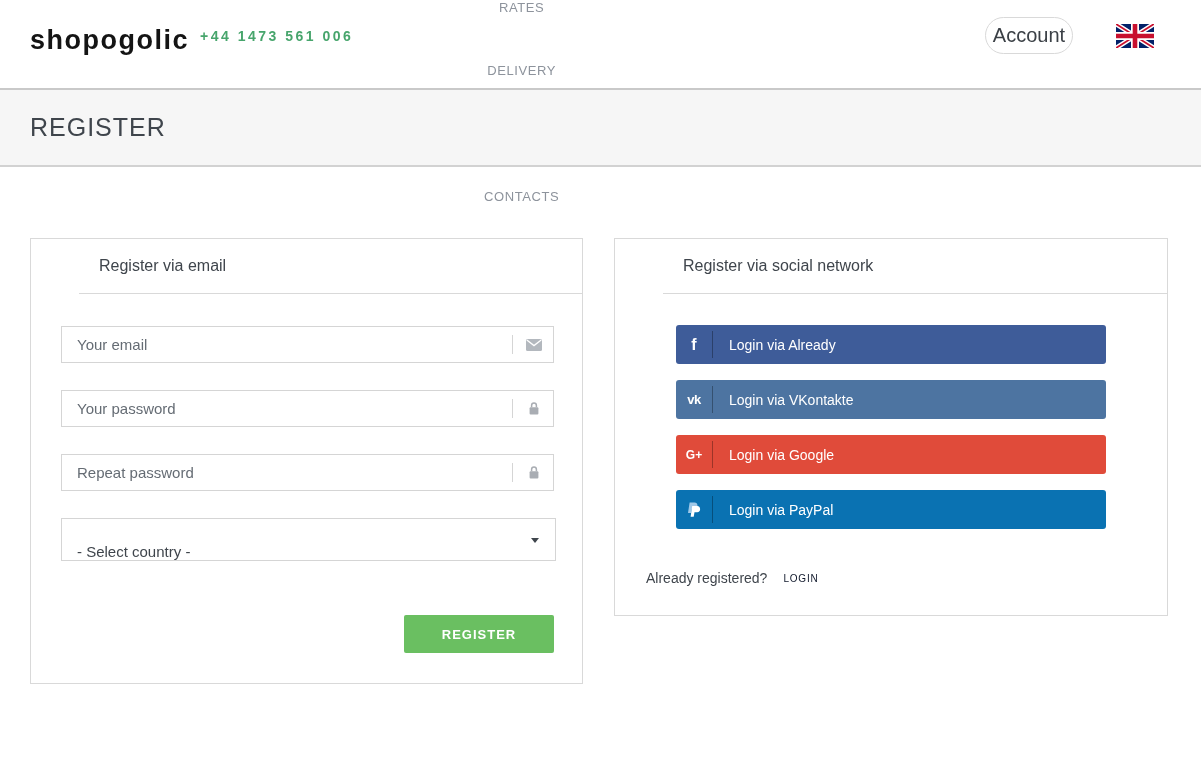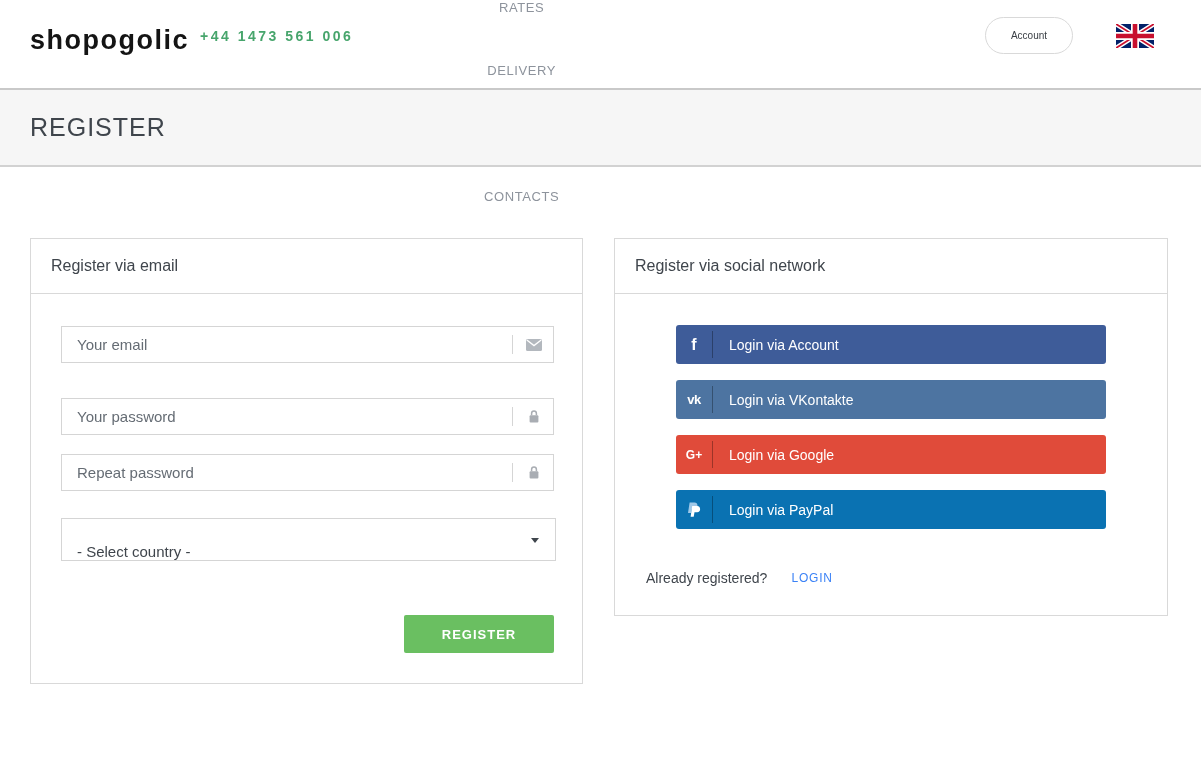--- a/index.html
+++ b/index.html
@@ -5,29 +5,29 @@
   * { margin:0; padding:0; box-sizing:border-box; font-family:"Liberation Sans", sans-serif; }
   html,body { width:1201px; height:760px; background:#fff; overflow:hidden; }
   body { position:relative; }
 
   
   .header { position:absolute; top:0; left:0; width:1042px; height:88px; background:#fff; }
   .logo { position:absolute; left:30px; top:25px; font-size:27px; font-weight:800; letter-spacing:1.5px; color:#141414; cursor:pointer; }
   .phone { position:absolute; left:200px; top:28px; font-size:14px; font-weight:700; letter-spacing:2.5px; color:#47a56c; }
   .nav { position:absolute; left:484px; top:0; height:88px; display:flex; align-items:center; gap:48px;flex-direction:column; }
   .nav-item { font-size:13px; color:#8d939c; letter-spacing:0.6px; cursor:pointer; white-space:nowrap; }
-  .account-btn { position:absolute; left:985px; top:17px; width:88px; height:37px; border:1px solid #d9d9d9; border-radius:19px; background:#fff; font-size:10px; color:#3b4046; cursor:pointer; display:flex; align-items:center; justify-content:center; }
+  .account-btn { position:absolute; left:985px; top:17px; width:88px; height:37px; border:1px solid #d9d9d9; border-radius:19px; background:#fff; font-size:20px; color:#3b4046; cursor:pointer; display:flex; align-items:center; justify-content:center; }
   .flag { position:absolute; left:1116px; top:24px; width:38px; height:24px; cursor:pointer; }
 
   
   .title-band { position:absolute; top:88px; left:0; width:1201px; height:79px; background:#f6f6f6; border-top:2px solid #c9c9c9; border-bottom:2px solid #d2d2d2; display:flex; align-items:center; padding-left:30px; }
   .page-title { font-size:25px; font-weight:400; letter-spacing:1px; color:#3f454c; }
 
   
-  .card { position:absolute; background:#fff; border:1px solid #d9d9d9; }
+  .card { position:absolute; background:#fff; border:1px solid #d9d9d9;padding-left:48px; }
   .card-email { left:30px; top:238px; width:553px; height:446px; }
   .card-social { left:614px; top:238px; width:554px; height:378px; }
   .card-header { height:55px; border-bottom:1px solid #d9d9d9; display:flex; align-items:center; padding-left:20px; font-size:16px; color:#3f454c; }
 
   
   .input-group { position:absolute; left:30px; width:493px; height:37px; }
   .input-group input { width:100%; height:100%; border:1px solid #d5d5d5; padding:0 55px 0 15px; font-size:15px; color:#3f454c; outline:none; background:#fff; }
   .input-group input::placeholder { color:#656c74; opacity:1; }
   .input-icon-box { position:absolute; right:0; top:0; width:41px; height:100%; display:flex; align-items:center; justify-content:center; pointer-events:none; }
   .input-divider { position:absolute; right:41px; top:9px; bottom:9px; width:1px; background:#d5d5d5; pointer-events:none; }
@@ -40,21 +40,21 @@
   
   .social-btn { position:absolute; left:61px; width:430px; height:39px; border:none; border-radius:3px; display:flex; align-items:center; color:#fff; cursor:pointer; padding:0; text-align:left; }
   .social-icon-cell { width:36px; flex:none; display:flex; align-items:center; justify-content:center; font-weight:700; }
   .social-divider { width:1px; align-self:stretch; margin:6px 0; background:rgba(0,0,0,0.3); flex:none; }
   .social-label { padding-left:16px; font-size:14px; color:#fff; }
   .icon-fb { font-size:16px; font-weight:700; }
   .icon-vk { font-size:13px; font-weight:700; letter-spacing:-0.5px; }
   .icon-gp { font-size:12px; font-weight:700; }
 
   .already-row { position:absolute; left:31px; top:331px; font-size:14px; color:#3f454c; display:flex; align-items:center; }
-  .login-link { margin-left:24px; font-size:12px; letter-spacing:0.8px; color:#3b82f6; cursor:pointer; text-decoration:none; }
+  .login-link { margin-left:16px; font-size:10px; letter-spacing:0.8px; color:#0f172a; cursor:pointer; text-decoration:none; }
 </style>
 </head>
 <body>
 
 <div class="header">
   <div class="logo">shopogolic</div>
   <div class="phone">+44 1473 561 006</div>
 
   <div class="nav">
     <span class="nav-item">RATES</span>
@@ -88,21 +88,21 @@
     <input type="text" placeholder="Your email" style="">
     <span class="input-divider"></span>
     <span class="input-icon-box">
       <svg width="16" height="12" viewBox="0 0 16 12">
         <rect x="0" y="0" width="16" height="12" rx="1.5" fill="#b3b8be"></rect>
         <path d="M0.8,1 L8,6.6 L15.2,1" stroke="#ffffff" stroke-width="1.3" fill="none"></path>
       </svg>
     </span>
   </div>
 
-  <div class="input-group" style="top:151px;margin-top:8px;">
+  <div class="input-group" style="top:151px;">
     <input type="password" placeholder="Your password" style="">
     <span class="input-divider"></span>
     <span class="input-icon-box">
       <svg width="12" height="15" viewBox="0 0 12 15">
         <path d="M3.6,6.2 V4.4 a2.4,2.4 0 0 1 4.8,0 V6.2" fill="none" stroke="#a9adb3" stroke-width="1.5"></path>
         <rect x="1.6" y="6.2" width="8.8" height="7.4" rx="1" fill="#a9adb3"></rect>
       </svg>
     </span>
   </div>
 
@@ -124,21 +124,21 @@
 
   <button class="register-btn">REGISTER</button>
 </div>
 
 <div class="card card-social">
   <div class="card-header">Register via social network</div>
 
   <button class="social-btn" style="top: 86px; background-color: rgb(62, 92, 153);">
     <span class="social-icon-cell icon-fb">f</span>
     <span class="social-divider"></span>
-    <span class="social-label">Login via Account</span>
+    <span class="social-label">Login via Already</span>
   </button>
 
   <button class="social-btn" style="top: 141px; background-color: rgb(77, 116, 161);">
     <span class="social-icon-cell icon-vk">vk</span>
     <span class="social-divider"></span>
     <span class="social-label">Login via VKontakte</span>
   </button>
 
   <button class="social-btn" style="top: 196px; background-color: rgb(224, 75, 58);">
     <span class="social-icon-cell icon-gp">G+</span>

